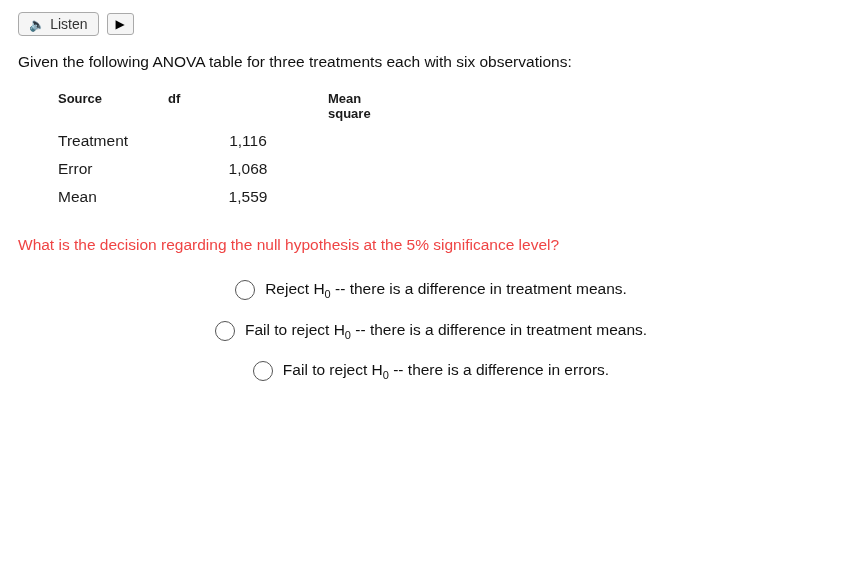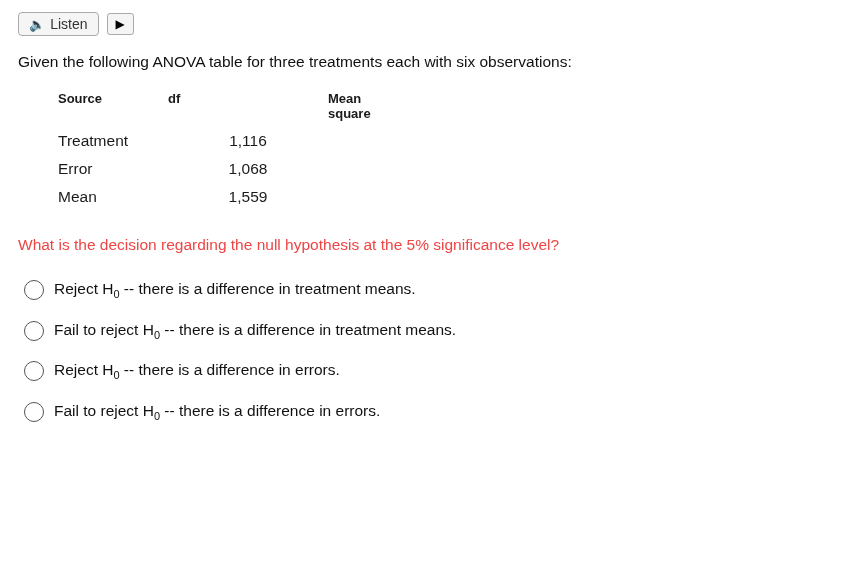--- a/index.html
+++ b/index.html
@@ -98,20 +98,21 @@
       margin-left: 6px;
     }
 
     .option-item {
       display: flex;
       align-items: center;
       gap: 10px;
       font-size: 15.5px;
       line-height: 1.4;
       cursor: pointer;
+      justify-content: center;
     }
 
     .radio-circle {
       width: 20px;
       height: 20px;
       border-radius: 50%;
       border: 1.5px solid #555;
       background: white;
       flex-shrink: 0;
       display: flex;
@@ -184,26 +185,20 @@
     </span>
   </label>
 
   <label class="option-item">
     <div class="radio-circle"></div>
     <span class="option-text">
       <span>Fail to reject H</span><sub>0</sub><span> -- there is a difference in treatment means.</span>
     </span>
   </label>
 
-  <label class="option-item">
-    <div class="radio-circle"></div>
-    <span class="option-text">
-      <span>Reject H</span><sub>0</sub><span> -- there is a difference in errors.</span>
-    </span>
-  </label>
 
   <label class="option-item">
     <div class="radio-circle"></div>
     <span class="option-text">
       <span>Fail to reject H</span><sub>0</sub><span> -- there is a difference in errors.</span>
     </span>
   </label>
 
 </div>
 

